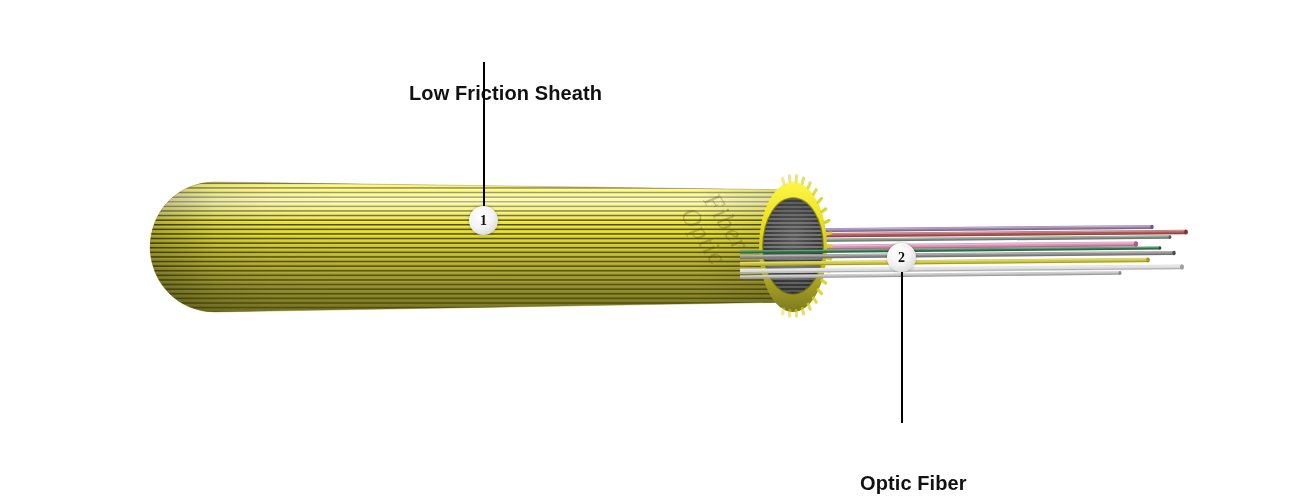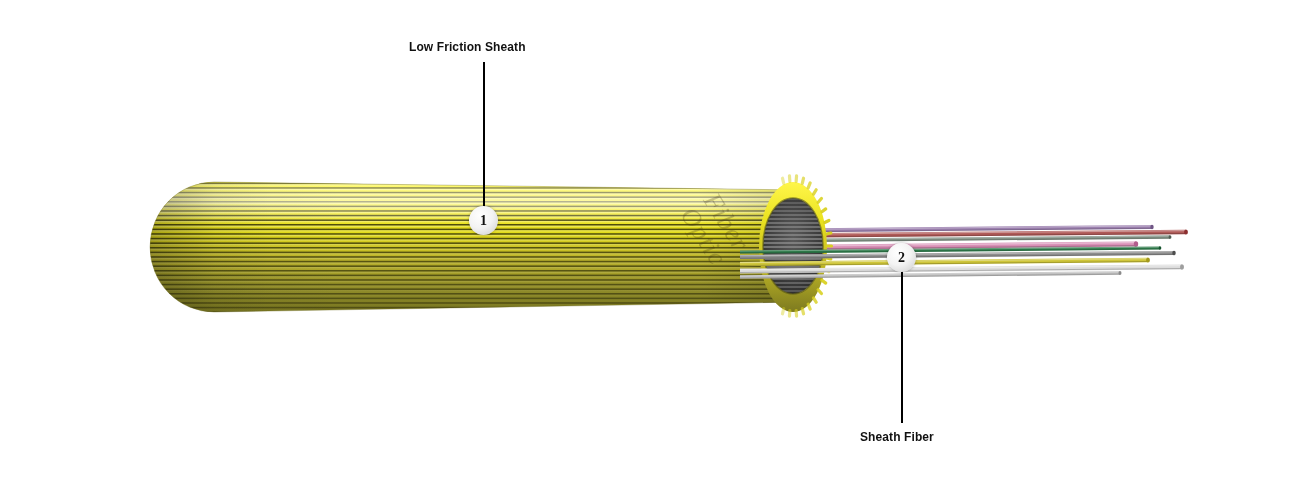--- a/index.html
+++ b/index.html
@@ -8,25 +8,26 @@
     background:#ffffff;
     font-family:"Liberation Sans", sans-serif;
     overflow:hidden;
     position:relative;
   }
   .stage{position:absolute;inset:0;}
 
   
   .label{
     position:absolute;
-    font-size:12px;
+    font-size:20px;
     font-weight:bold;
     color:#111111;
     white-space:nowrap;
     letter-spacing:.1px;
+    margin-top:42px;
   }
   #label-sheath{left:409px;top:40px;}
   #label-fiber{left:860px;top:430px;}
 
   .leader{
     position:absolute;
     width:1.6px;
     background:#000000;
   }
   #leader-sheath{left:483px;top:62px;height:148px;}
@@ -313,17 +314,17 @@
         <ellipse cx="1120" cy="273" rx="1.51" ry="1.98" fill="#8a8a8a"></ellipse>
       </g>
   </svg>
 
   <div class="wm">Fiber Optic</div>
 
   <div class="label" id="label-sheath">Low Friction Sheath</div>
   <div class="leader" id="leader-sheath"></div>
   <div class="marker" id="marker-1">1</div>
 
-  <div class="label" id="label-fiber">Sheath Fiber</div>
+  <div class="label" id="label-fiber">Optic Fiber</div>
   <div class="leader" id="leader-fiber"></div>
   <div class="marker" id="marker-2">2</div>
 
 </div>
 
 </body></html>

